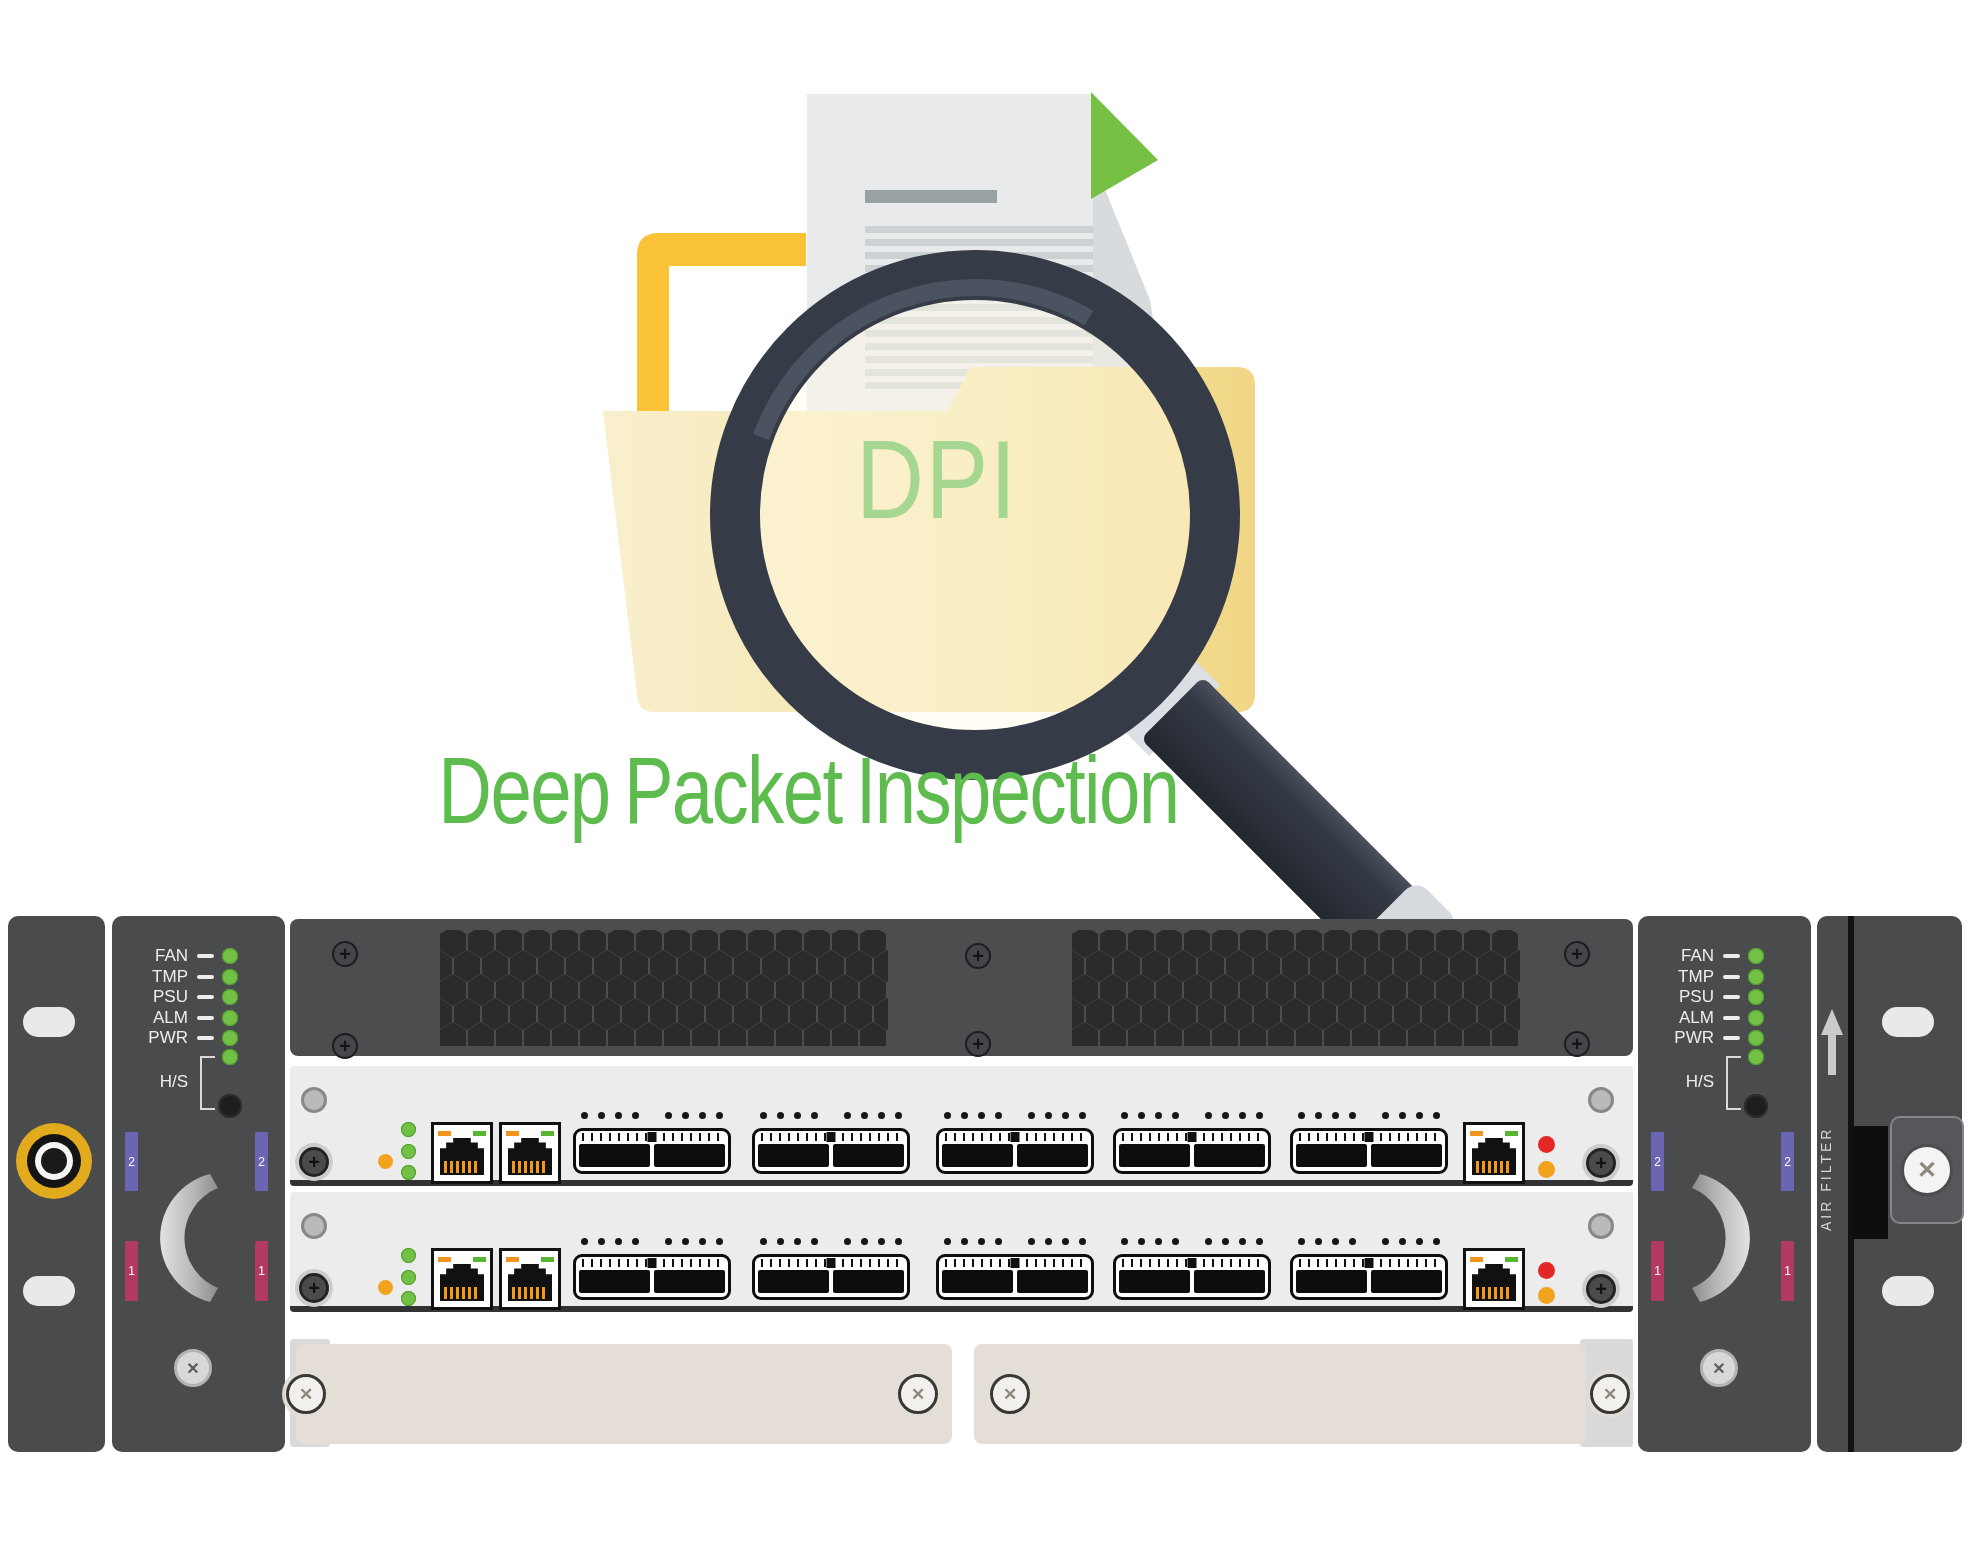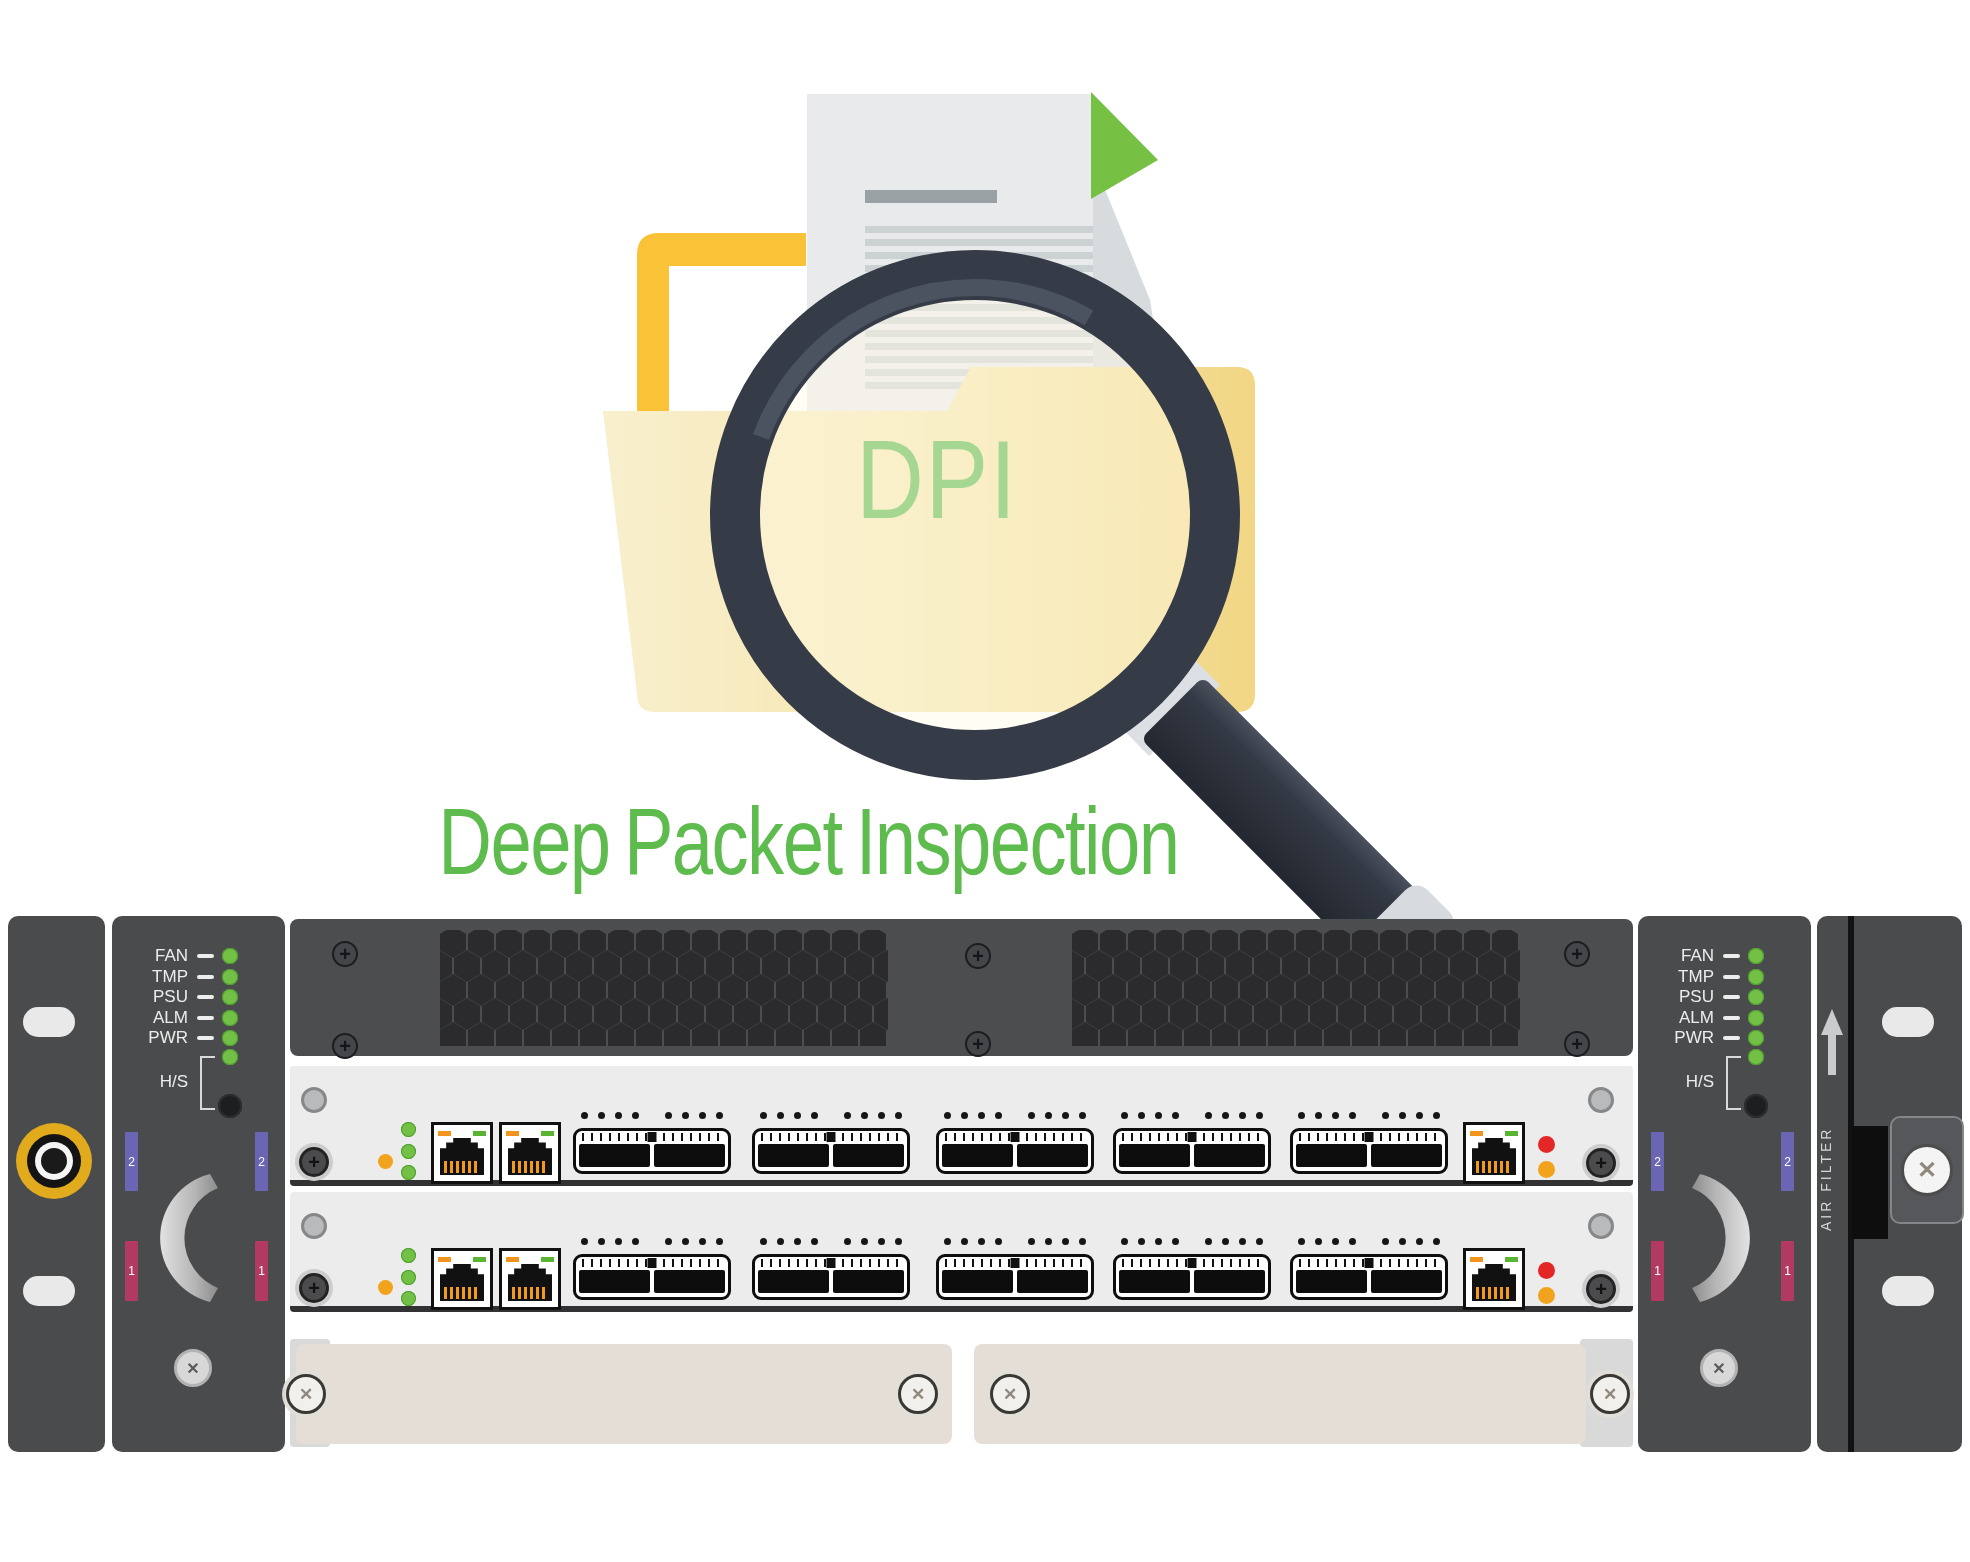--- a/index.html
+++ b/index.html
@@ -122,21 +122,21 @@
   <circle cx="975" cy="515" r="240" fill="rgba(255,250,230,0.45)"></circle>
   <g transform="translate(1152,688) rotate(45)">
     <rect x="0" y="-50" width="46" height="100" fill="#dce0e4"></rect>
     <rect x="28" y="-44" width="350" height="88" rx="8" fill="url(#handGrad)"></rect>
     <rect x="322" y="-52" width="62" height="104" rx="16" fill="#d7dbdf"></rect>
   </g>
   <circle cx="975" cy="515" r="240" fill="none" stroke="#363c47" stroke-width="50"></circle>
   <path d="M 761,437 A 228,228 0 0 1 1089,318" fill="none" stroke="#4b5260" stroke-width="17"></path>
 </svg>
 
-<div class="abs caption" style="left:340px;top:788px;width:850px">
+<div class="abs caption" style="left:340px;top:737px;width:850px">
   <span>Deep Packet Inspection</span>
 </div>
 
 <div class="abs" style="left:0;top:4px;width:1608px;height:1562px">
 
   <div class="abs panel" style="left:8px;top:912px;width:97px;height:536px">
     <div class="abs wslot" style="left:15px;top:91px;width:52px;height:30px"></div>
     <div class="abs wslot" style="left:15px;top:360px;width:52px;height:30px"></div>
     <div class="abs ring-gold" style="left:8px;top:207px;width:76px;height:76px">
       <div class="ring-blk" style="width:54px;height:54px">

